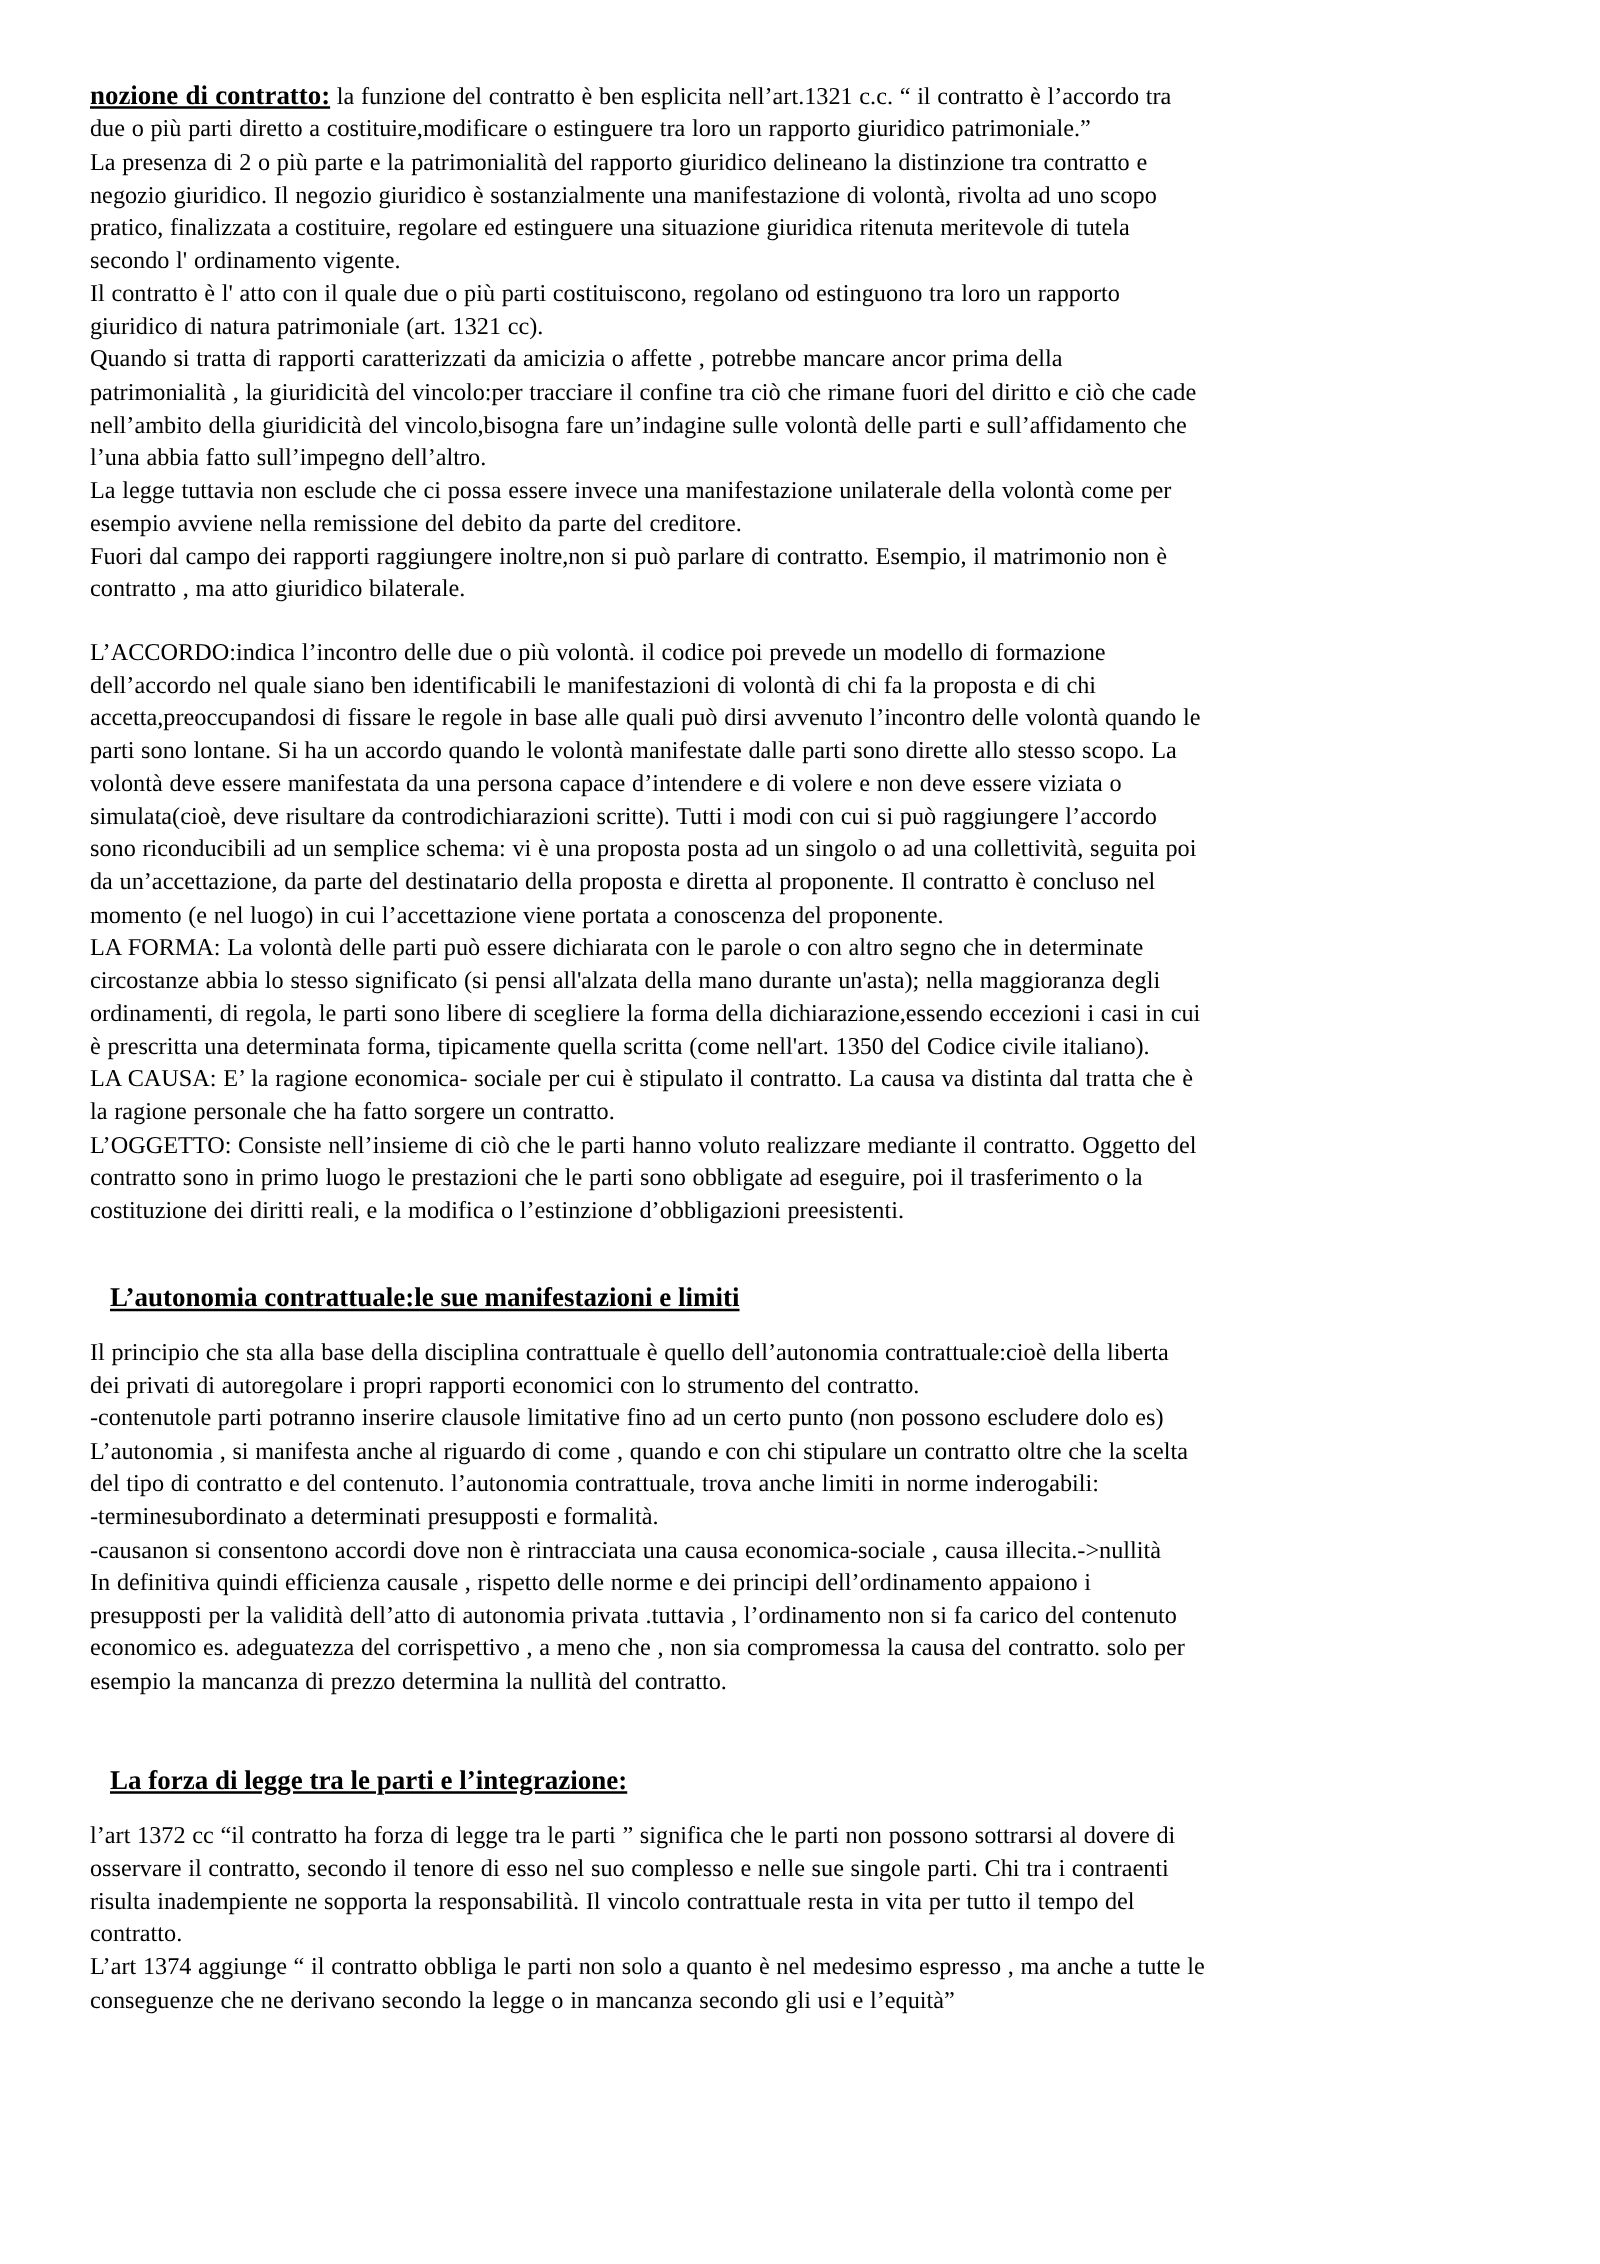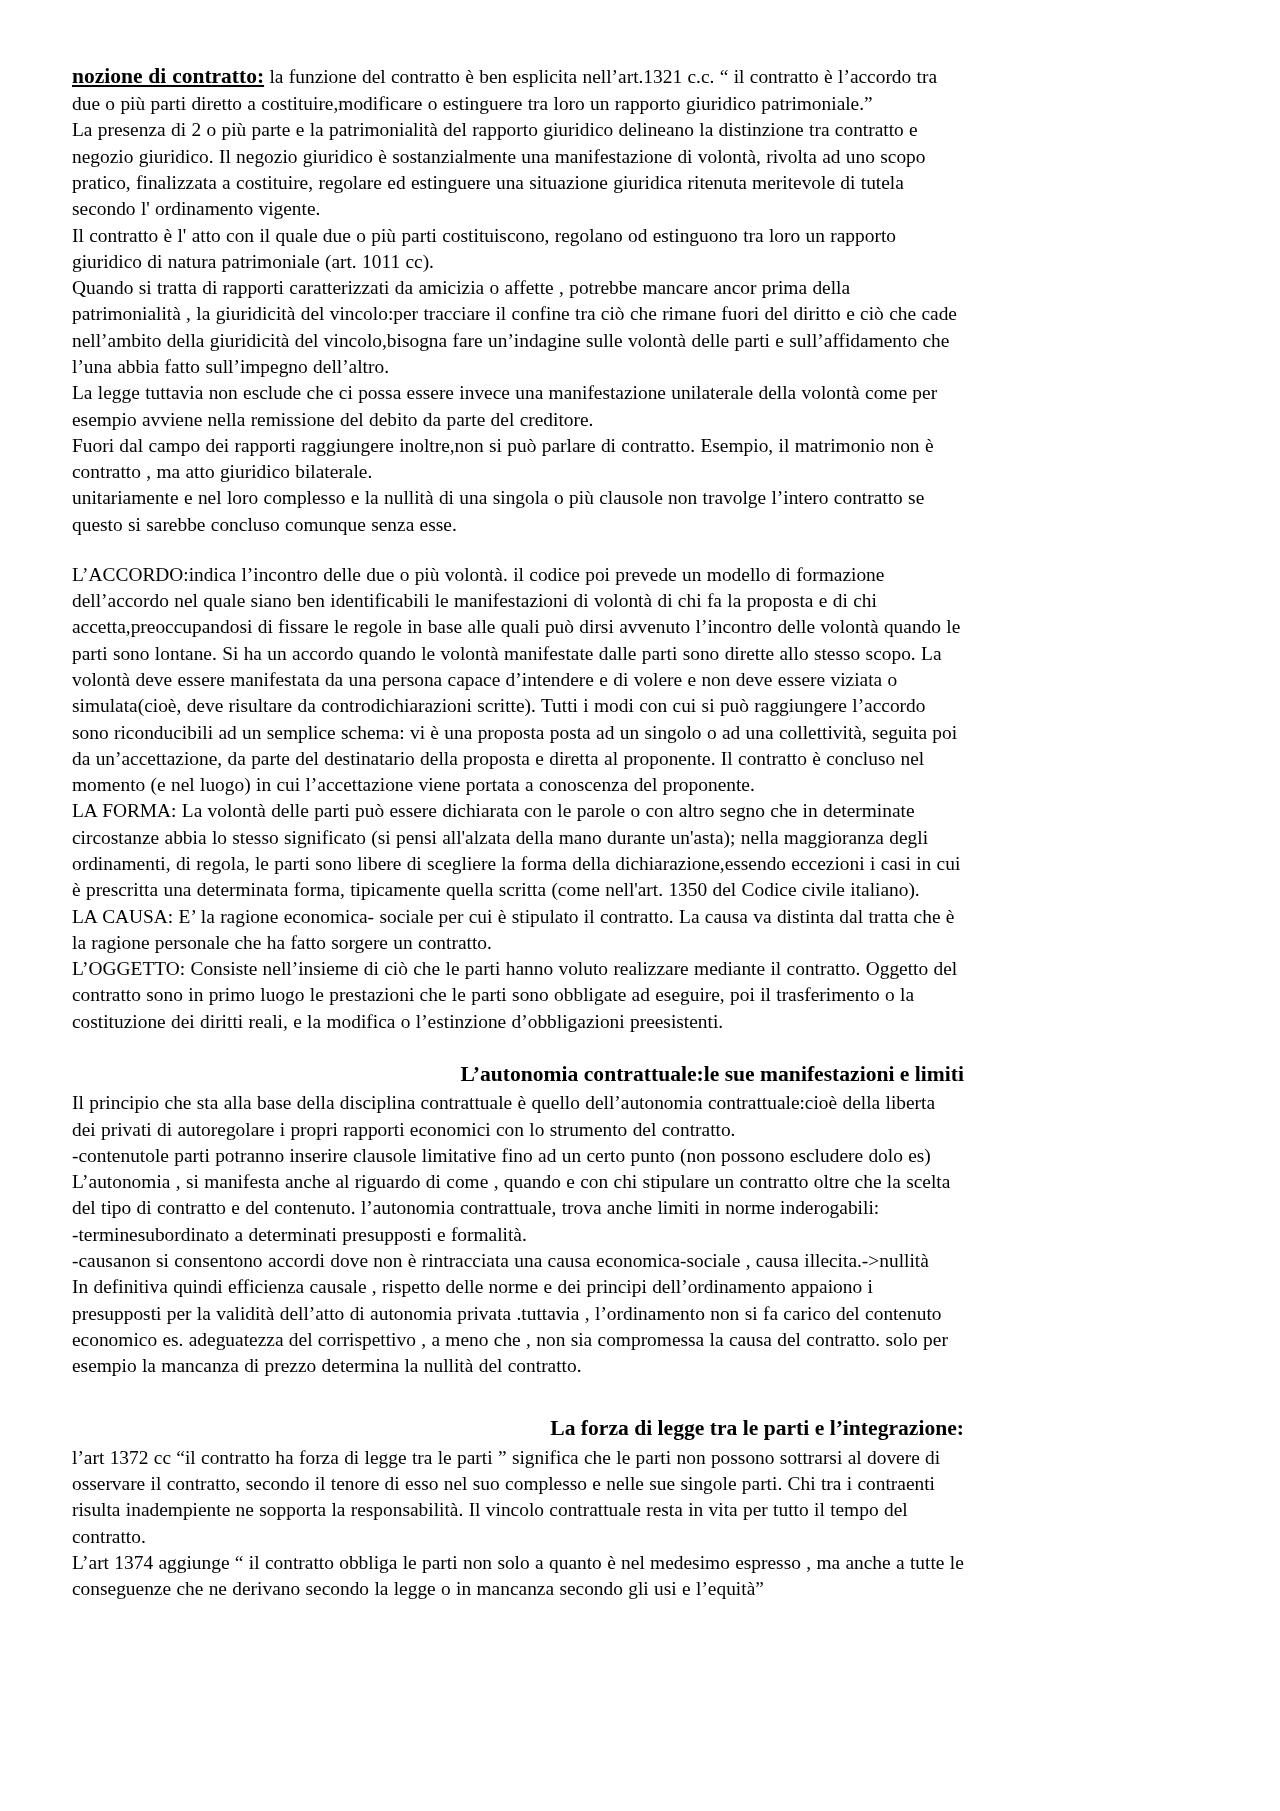--- a/index.html
+++ b/index.html
@@ -33,41 +33,40 @@
   .para {
     margin: 0 0 0 0;
   }
   .heading-inline {
     font-weight: bold;
     text-decoration: underline;
     font-size: 21.5px;
   }
   .section-heading {
     font-weight: bold;
+    text-decoration: underline;
     font-size: 21.6px;
-    margin: 0;
+    margin: 16px;
     line-height: 1.45;
-    text-align: right;
   }
   .gap-md { height: 24px; }
   .gap-lg { height: 34px; }
 </style>
 </head>
 <body>
 
 <div class="page">
 
   <div class="block">
     <p class="line para"><span class="heading-inline">nozione di contratto:</span><span> la funzione del contratto è ben esplicita nell’art.1321 c.c. “ il contratto è l’accordo tra due o più parti diretto a costituire,modificare o estinguere tra loro un rapporto giuridico patrimoniale.”</span></p>
     <p class="line para">La presenza di 2 o più parte e la patrimonialità del rapporto giuridico delineano la distinzione tra contratto e negozio giuridico. Il negozio giuridico è sostanzialmente una manifestazione di volontà, rivolta ad uno scopo pratico, finalizzata a costituire, regolare ed estinguere una situazione giuridica ritenuta meritevole di tutela secondo l' ordinamento vigente.</p>
-    <p class="line para">Il contratto è l' atto con il quale due o più parti costituiscono, regolano od estinguono tra loro un rapporto giuridico di natura patrimoniale (art. 1011 cc).</p>
+    <p class="line para">Il contratto è l' atto con il quale due o più parti costituiscono, regolano od estinguono tra loro un rapporto giuridico di natura patrimoniale (art. 1321 cc).</p>
     <p class="line para">Quando si tratta di rapporti caratterizzati da amicizia o affette ,  potrebbe mancare ancor prima della patrimonialità , la giuridicità del vincolo:per tracciare il confine tra ciò che rimane fuori del diritto e ciò che cade nell’ambito  della giuridicità del vincolo,bisogna fare un’indagine sulle volontà delle parti e sull’affidamento che l’una abbia fatto sull’impegno dell’altro.</p>
     <p class="line para">La legge tuttavia non esclude che ci possa essere invece una manifestazione unilaterale della volontà come per esempio avviene nella remissione del debito da parte del creditore.</p>
     <p class="line para">Fuori dal campo dei rapporti raggiungere inoltre,non si può parlare di contratto. Esempio, il matrimonio non è contratto , ma atto giuridico bilaterale.</p>
-    <p class="line para">unitariamente e nel loro complesso e la nullità di una singola o più clausole non travolge l’intero contratto se questo si sarebbe concluso comunque senza esse.</p>
   </div>
 
   <div class="gap-md"></div>
 
   <div class="block">
     <p class="line para">L’ACCORDO:indica l’incontro delle due o più volontà. il codice poi prevede un modello di formazione dell’accordo nel quale siano ben identificabili le manifestazioni di volontà di chi fa la proposta e di chi accetta,preoccupandosi di fissare le regole in base alle quali può dirsi avvenuto l’incontro delle volontà quando le parti sono lontane.  Si ha un accordo quando le volontà manifestate dalle parti sono dirette allo stesso scopo. La volontà deve essere manifestata da una persona capace d’intendere e di volere e non deve essere viziata o simulata(cioè, deve risultare da controdichiarazioni scritte). Tutti i modi con cui si può raggiungere l’accordo sono riconducibili ad un semplice schema: vi è una proposta posta ad un singolo o ad una collettività, seguita poi da un’accettazione, da parte del destinatario della proposta e diretta al proponente. Il contratto è concluso nel momento (e nel luogo) in cui l’accettazione viene portata a conoscenza del proponente.</p>
     <p class="line para">LA FORMA: La volontà delle parti può essere dichiarata con le parole o con altro segno che in determinate circostanze abbia lo stesso significato (si pensi all'alzata della mano durante un'asta); nella maggioranza degli ordinamenti, di regola, le parti sono libere di scegliere la forma della dichiarazione,essendo eccezioni i casi in cui è prescritta una determinata forma, tipicamente quella scritta (come nell'art. 1350 del Codice civile italiano).</p>
     <p class="line para">LA CAUSA: E’ la ragione economica- sociale per cui è stipulato il contratto. La causa va distinta dal tratta che è la ragione personale che ha fatto sorgere un contratto.</p>
     <p class="line para">L’OGGETTO: Consiste nell’insieme di ciò che le parti hanno voluto realizzare mediante il contratto. Oggetto del contratto sono in primo luogo le prestazioni che le parti sono obbligate ad eseguire, poi il trasferimento o la costituzione dei diritti reali, e la modifica o l’estinzione d’obbligazioni preesistenti.</p>
   </div>

